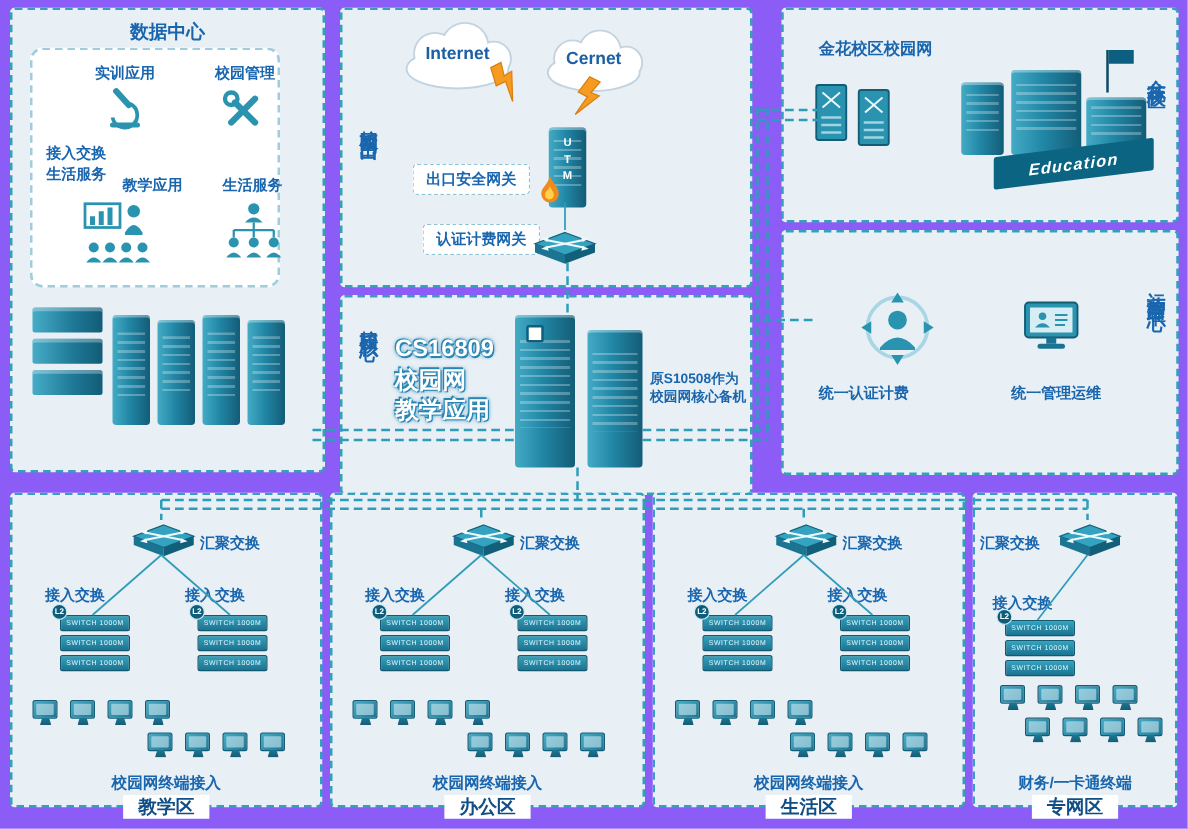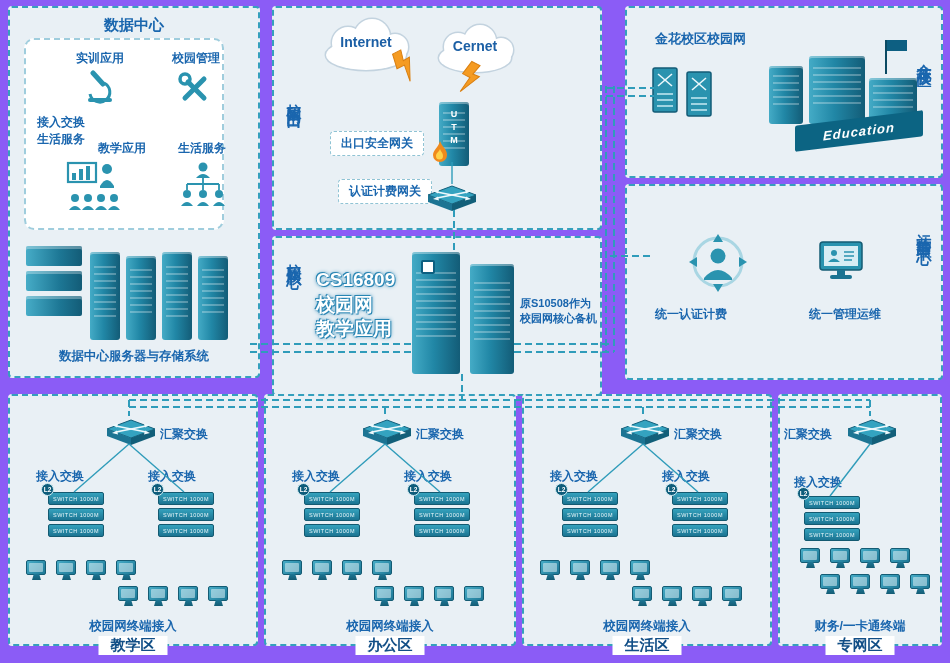--- a/index.html
+++ b/index.html
@@ -125,21 +125,20 @@
     </div>
     <div class="storage" style="left:16px;top:238px">
       <div class="disk"></div>
       <div class="disk"></div>
       <div class="disk"></div>
     </div>
     <div class="tower" style="left:80px;top:244px;width:30px;height:88px"></div>
     <div class="tower" style="left:116px;top:248px;width:30px;height:84px"></div>
     <div class="tower" style="left:152px;top:244px;width:30px;height:88px"></div>
     <div class="tower" style="left:188px;top:248px;width:30px;height:84px"></div>
-    <div class="caption" style="top:340px">数据中心服务器与存储系统</div>
   </div>
 
   <div class="box" style="left:272px;top:6px;width:330px;height:224px">
     <div class="vtitle" style="left:10px;top:84px">校园网出口</div>
     <div class="cloud" style="left:36px;top:8px;width:112px;height:58px">
       <svg width="112" height="58" viewBox="0 0 112 58">
         <g fill="#ffffff" stroke="#c3d3df" stroke-width="3">
           <circle cx="38" cy="27" r="16"></circle>
             <circle cx="62" cy="21" r="18"></circle>
             <circle cx="85" cy="31" r="13"></circle>

